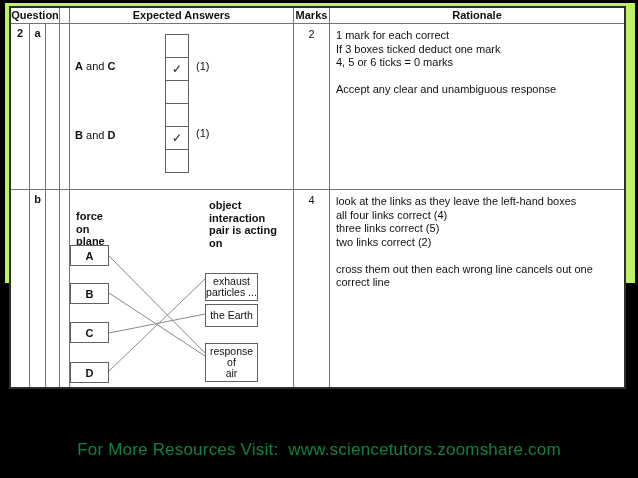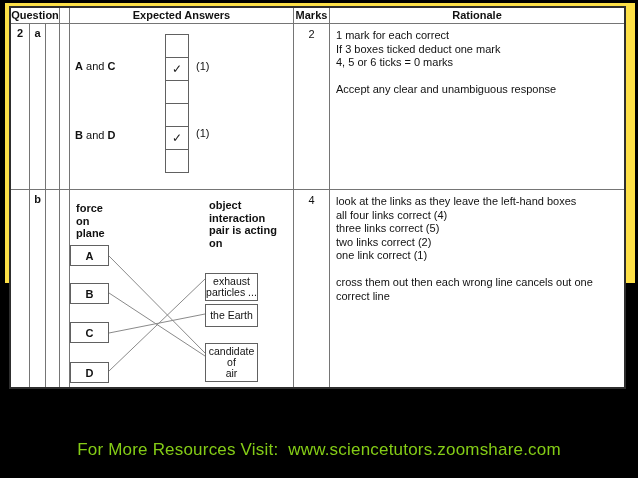--- a/index.html
+++ b/index.html
@@ -1,20 +1,20 @@
 <!DOCTYPE html>
 <html><head>
 <meta charset="utf-8">
 <style>
   html,body{margin:0;padding:0;}
   body{
     width:638px;height:478px;position:relative;background:#000;
     font-family:"Liberation Sans", sans-serif;overflow:hidden;
   }
-  .sheet{position:absolute;left:5px;top:3px;width:630px;height:280px;background:#fde047;}
+  .sheet{position:absolute;left:5px;top:3px;width:630px;height:280px;background:#bef264;}
   .mtable{
     position:absolute;left:4px;top:3px;width:613px;height:379px;
     border:2px solid #2e2e2e;display:grid;
     grid-template-columns:19px 16px 14px 10px 224px 36px auto;
     grid-template-rows:16px 166px auto;
     background:#fff;color:#111;
   }
   .cell{border-right:1px solid #757575;border-bottom:1px solid #757575;box-sizing:border-box;}
   .no-r{border-right:none;}
   .no-b{border-bottom:none;}
@@ -33,21 +33,21 @@
   .marknote{position:absolute;left:126px;font-size:11px;}
   
   .dghead{position:absolute;font-weight:bold;font-size:11px;line-height:12.5px;white-space:pre-line;}
   .lbox{position:absolute;left:0;width:37px;height:19px;border:1px solid #616161;background:#fff;
         display:flex;align-items:center;justify-content:center;font-weight:bold;font-size:11px;}
   .rbox{position:absolute;left:135px;width:51px;border:1px solid #616161;background:#fff;
         text-align:center;font-size:10.5px;line-height:11px;white-space:pre-line;}
   .dgsvg{position:absolute;left:0;top:0;}
   .footer{
     position:absolute;left:0;right:0;top:440px;text-align:center;
-    color:#84cc16;font-size:17px;white-space:pre;letter-spacing:0.2px;
+    color:#15803d;font-size:17px;white-space:pre;letter-spacing:0.2px;
   }
 </style>
 </head>
 <body>
 
 <div class="sheet">
   <div class="mtable">
 
     <div class="cell hcell qspan">Question</div>
     <div class="cell hcell"></div>
@@ -88,21 +88,21 @@
       <div class="rline"></div>
       <div class="rline">Accept any clear and unambiguous response</div>
     </div>
 
     <div class="cell qnum no-b"></div>
     <div class="cell qnum no-b">b</div>
     <div class="cell no-b"></div>
     <div class="cell no-b"></div>
 
     <div class="cell anscell no-b">
-      <div class="dghead" style="left:6px;top:12px;">force
+      <div class="dghead" style="left:6px;top:20px;">force
 on
 plane</div>
       <div class="dghead" style="left:139px;top:9px;">object
 interaction
 pair is acting
 on</div>
 
       <svg class="dgsvg" width="224" height="197" viewBox="0 0 224 197">
         <line x1="39" y1="66" x2="135" y2="163" stroke="#8a8a8a" stroke-width="1"></line>
         <line x1="39" y1="103" x2="135" y2="166" stroke="#8a8a8a" stroke-width="1"></line>
@@ -111,32 +111,31 @@
       </svg>
 
       <div class="lbox" style="top:55px;">A</div>
       <div class="lbox" style="top:93px;">B</div>
       <div class="lbox" style="top:132px;">C</div>
       <div class="lbox" style="top:172px;">D</div>
 
       <div class="rbox" style="top:75px;padding:2px 0;margin-top:8px;">exhaust
 particles ...</div>
       <div class="rbox" style="top:114px;padding:5px 0;">the Earth</div>
-      <div class="rbox" style="top:153px;padding:2px 0;">candidate of
+      <div class="rbox" style="top:153px;padding:2px 0;">response of
 air</div>
     </div>
 
     <div class="cell marksv no-b">4</div>
 
     <div class="cell rat no-r no-b">
       <div class="rline">look at the links as they leave the left-hand boxes</div>
       <div class="rline">all four links correct (4)</div>
       <div class="rline">three links correct (5)</div>
       <div class="rline">two links correct (2)</div>
-      <div class="rline">one link correct (1)</div>
       <div class="rline"></div>
       <div class="rline">cross them out then each wrong line cancels out one correct line</div>
     </div>
 
   </div>
 </div>
 
 <div class="footer">For More Resources Visit:  www.sciencetutors.zoomshare.com</div>
 
 </body></html>

